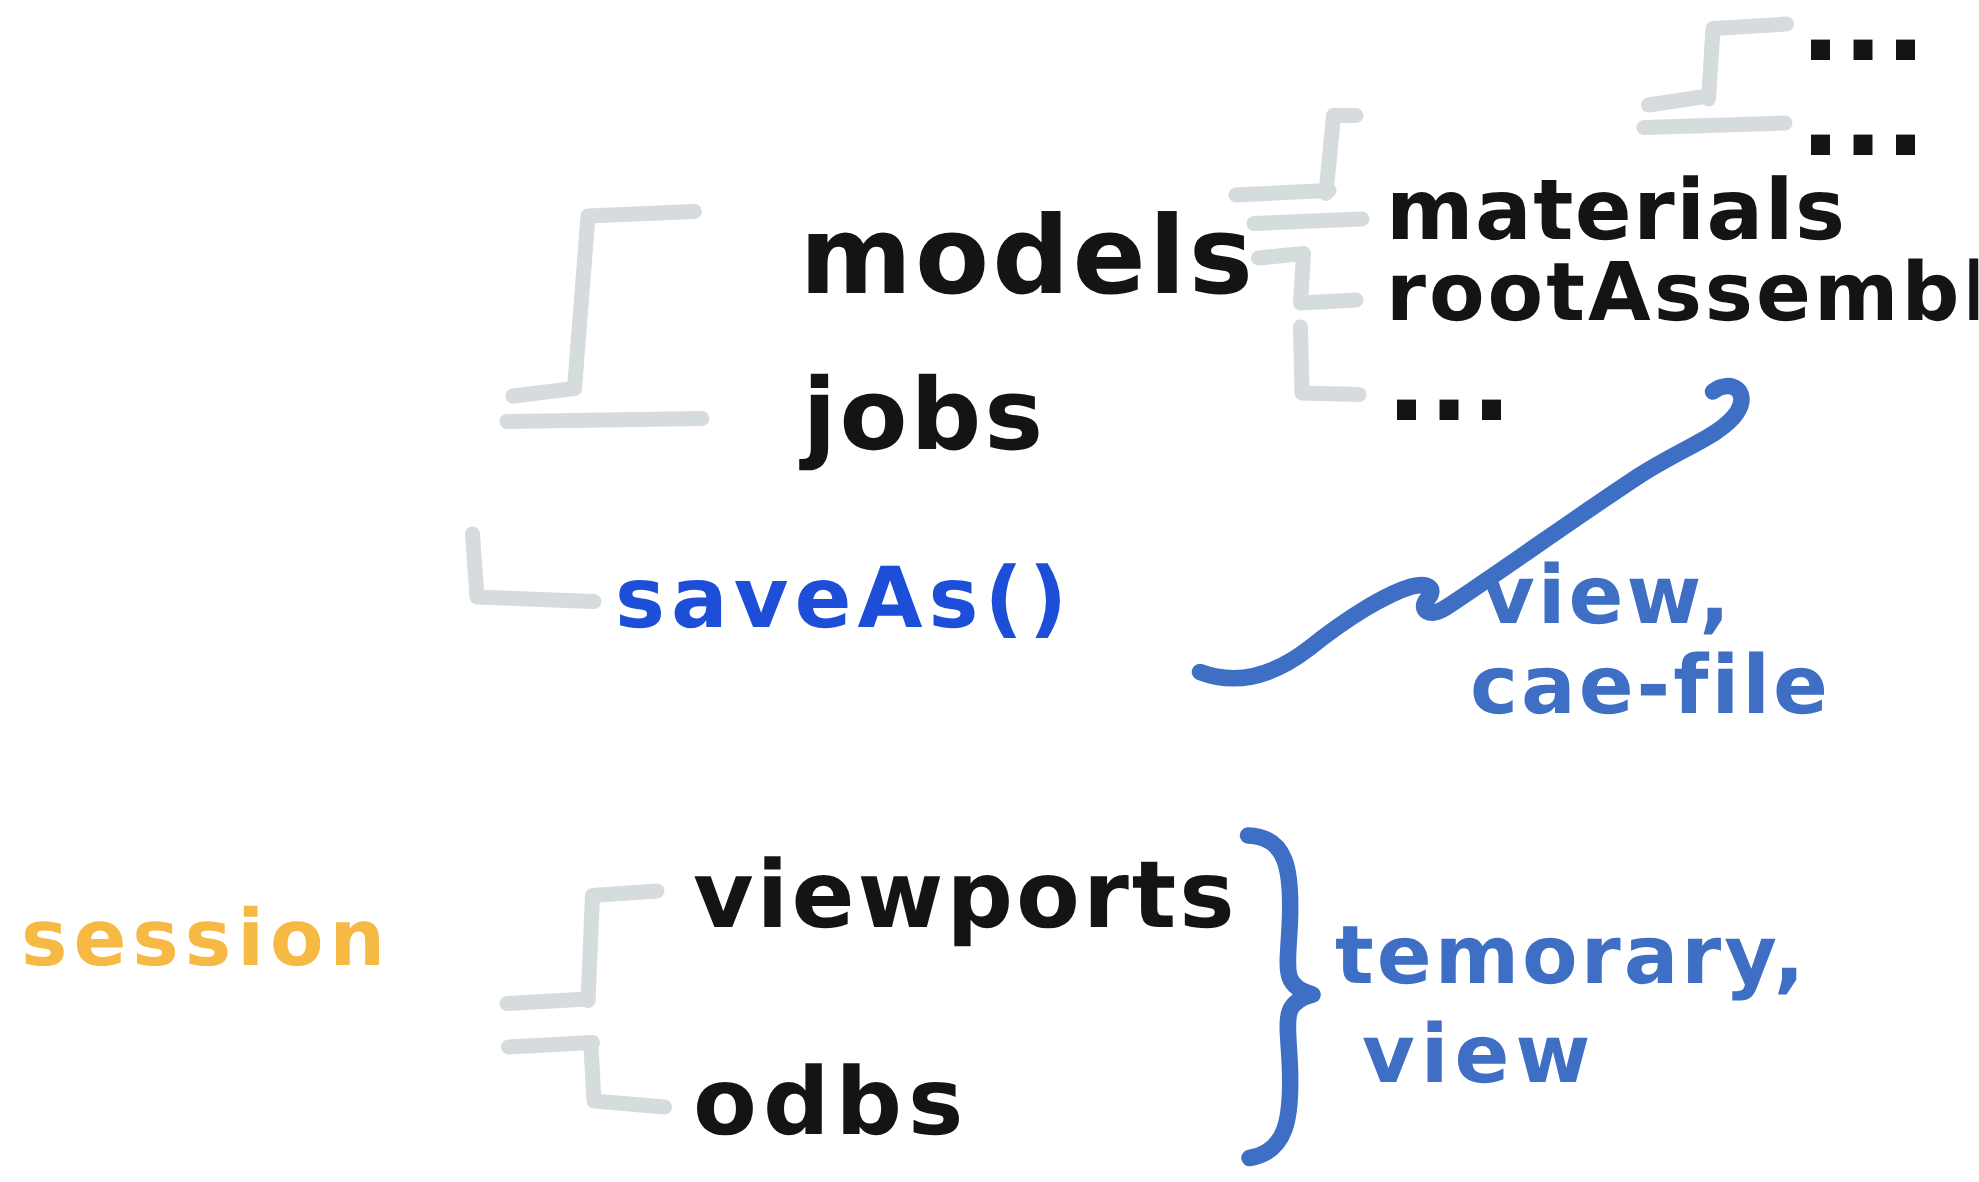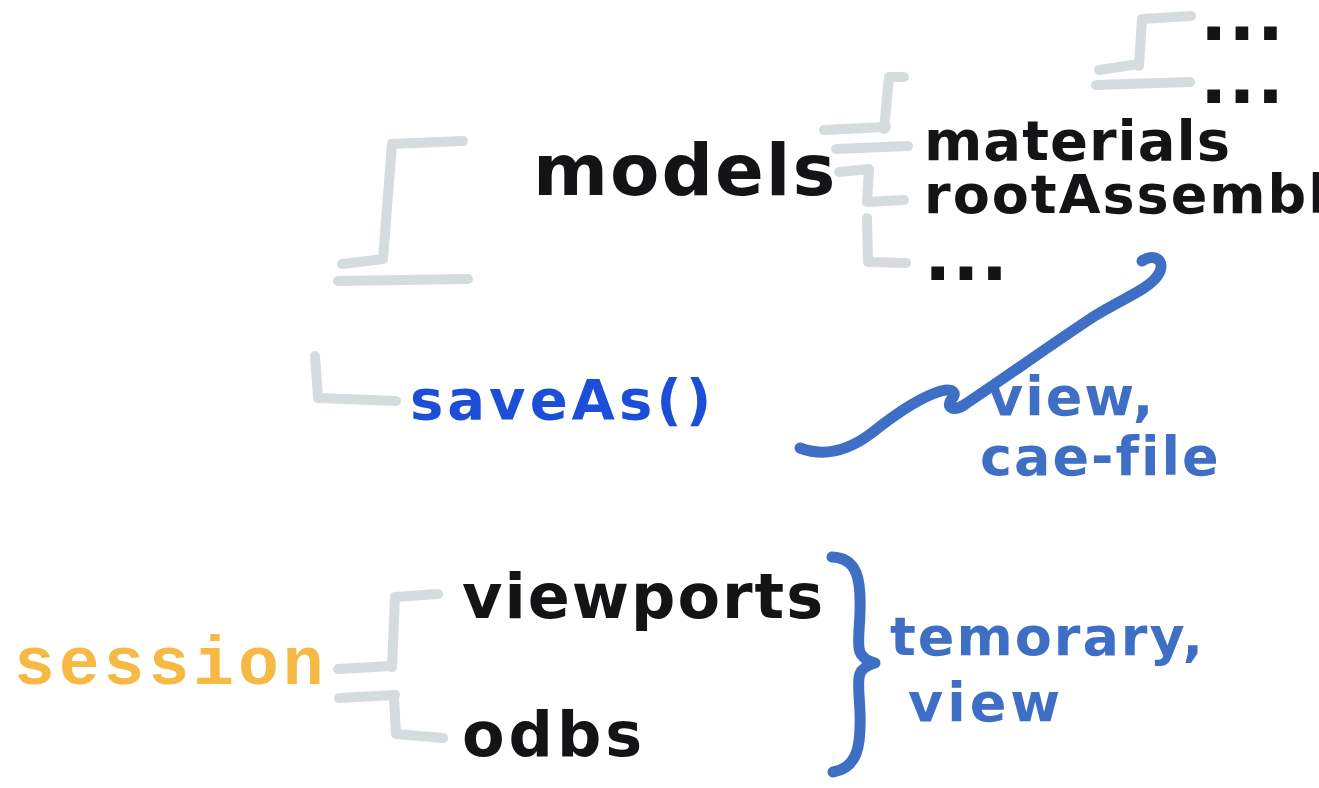--- a/index.html
+++ b/index.html
@@ -34,21 +34,21 @@
   .lbl-saveas       { left: 410px; top: 372px; font-size: 56px; letter-spacing: 4px; }
   .lbl-parts        { left: 925px; top: 36px;  font-size: 56px; letter-spacing: 4px; }
   .lbl-materials    { left: 924px; top: 113px; font-size: 56px; letter-spacing: 1px; }
   .lbl-rootassembly { left: 924px; top: 168px; font-size: 54px; letter-spacing: 2px; }
   .dots             { font-size: 72px; letter-spacing: 1px; color: #141417; }
   .lbl-dots-top     { left: 1200px; top: -21px; }
   .lbl-dots-mid     { left: 1200px; top: 42px;  }
   .lbl-dots-models  { left: 924px;  top: 219px; }
   .lbl-model-note1  { left: 988px; top: 370px; font-size: 54px; letter-spacing: 2px; }
   .lbl-model-note2  { left: 980px; top: 430px; font-size: 54px; letter-spacing: 2px; }
-  .lbl-session      { left: 14px;  top: 632px; font-size: 68px; letter-spacing: 4px; font-family: Liberation Mono, monospace; }
+  .lbl-session      { left: 14px;  top: 600px; font-size: 52px; letter-spacing: 4px; }
   .lbl-viewports    { left: 462px; top: 566px; font-size: 62px; letter-spacing: 2px; }
   .lbl-odbs         { left: 462px; top: 704px; font-size: 62px; letter-spacing: 4px; }
   .lbl-sess-note1   { left: 890px; top: 610px; font-size: 54px; letter-spacing: 2px; }
   .lbl-sess-note2   { left: 908px; top: 676px; font-size: 54px; letter-spacing: 4px; }
 
   .stroke-gray {
     fill: none;
     stroke: #d6dbde;
     stroke-width: 10;
     stroke-linecap: round;
@@ -88,20 +88,21 @@
     <path class="stroke-gray" d="M339,698 L395,695"></path>
     <path class="stroke-gray" d="M438,594 L395,597 L392,667"></path>
     <path class="stroke-gray" d="M394,698 L396,734 L443,738"></path>
 
     <path class="stroke-blue" d="M800,448 C826,458 851,449 873,432 C898,412 924,396 941,391 C953,388 958,393 951,400 C946,407 953,412 964,405 C996,384 1052,344 1093,317 C1123,298 1148,290 1158,275 C1167,261 1154,252 1142,261"></path>
 
     <path class="stroke-blue" d="M832,557 C858,558 861,580 860,612 C859,645 853,657 875,663 C853,669 859,681 860,713 C861,745 858,768 833,772"></path>
   </svg>
 
   <div class="label node-label lbl-models">models</div>
+  <div class="label node-label lbl-jobs">jobs</div>
   <div class="label muted-label lbl-saveas">saveAs()</div>
 
   <div class="label node-label lbl-materials">materials</div>
   <div class="label node-label lbl-rootassembly">rootAssembly</div>
   <div class="label dots lbl-dots-models">...</div>
 
   <div class="label dots lbl-dots-top">...</div>
   <div class="label dots lbl-dots-mid">...</div>
 
   <div class="label note-label lbl-model-note1">view,</div>

